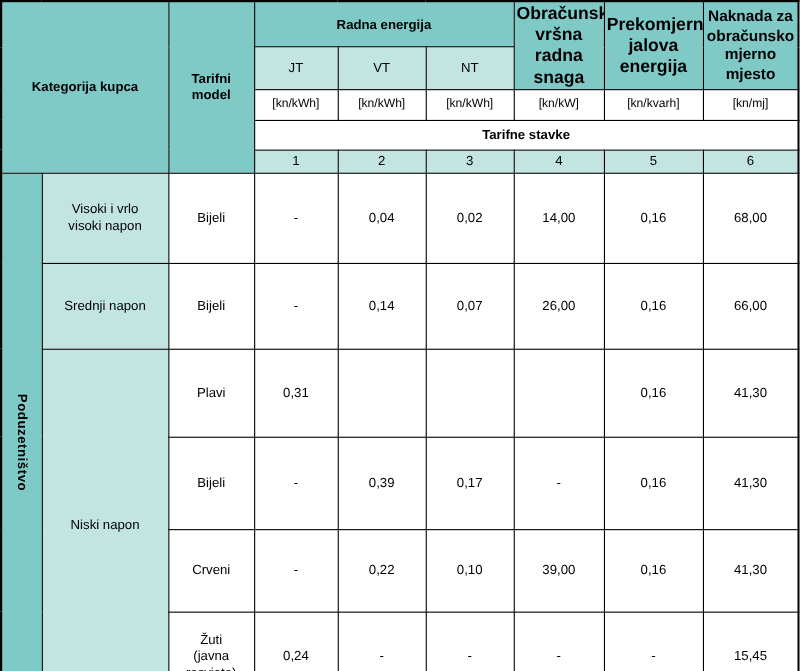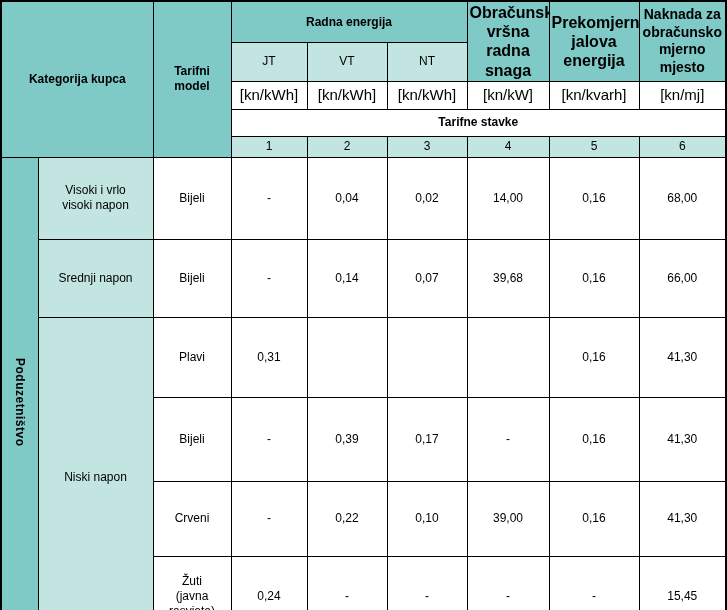--- a/index.html
+++ b/index.html
@@ -28,21 +28,21 @@
     overflow: hidden;
     box-sizing: border-box;
     font-family: "Liberation Sans", sans-serif;
   }
   .dark  { background: #7FC9C7; }
   .light { background: #C2E5E2; }
   .white { background: #FFFFFF; }
   .bold  { font-weight: bold; text-align: center; }
   .sz11  { font-size: 16px; line-height: 1.2; }
   .sz105 { font-size: 14px; line-height: 1.25; }
-  .units { font-size: 15px; }
+  .units { font-size: 11px; }
   .vspan {
     writing-mode: vertical-rl;
     text-orientation: mixed;
     display: inline-block;
     font-weight: bold;
     font-size: 12px;
     letter-spacing: 0.5px;
   }
 </style>
 </head>
@@ -122,21 +122,21 @@
       <td class="white">0,16</td>
       <td class="white">68,00</td>
     </tr>
 
     <tr style="height:78px">
       <td class="light">Srednji napon</td>
       <td class="white">Bijeli</td>
       <td class="white">-</td>
       <td class="white">0,14</td>
       <td class="white">0,07</td>
-      <td class="white">39,68</td>
+      <td class="white">26,00</td>
       <td class="white">0,16</td>
       <td class="white">66,00</td>
     </tr>
 
     <tr style="height:80px">
       <td rowspan="4" class="light">Niski napon</td>
       <td class="white">Plavi</td>
       <td class="white">0,31</td>
       <td class="white"></td>
       <td class="white"></td>

